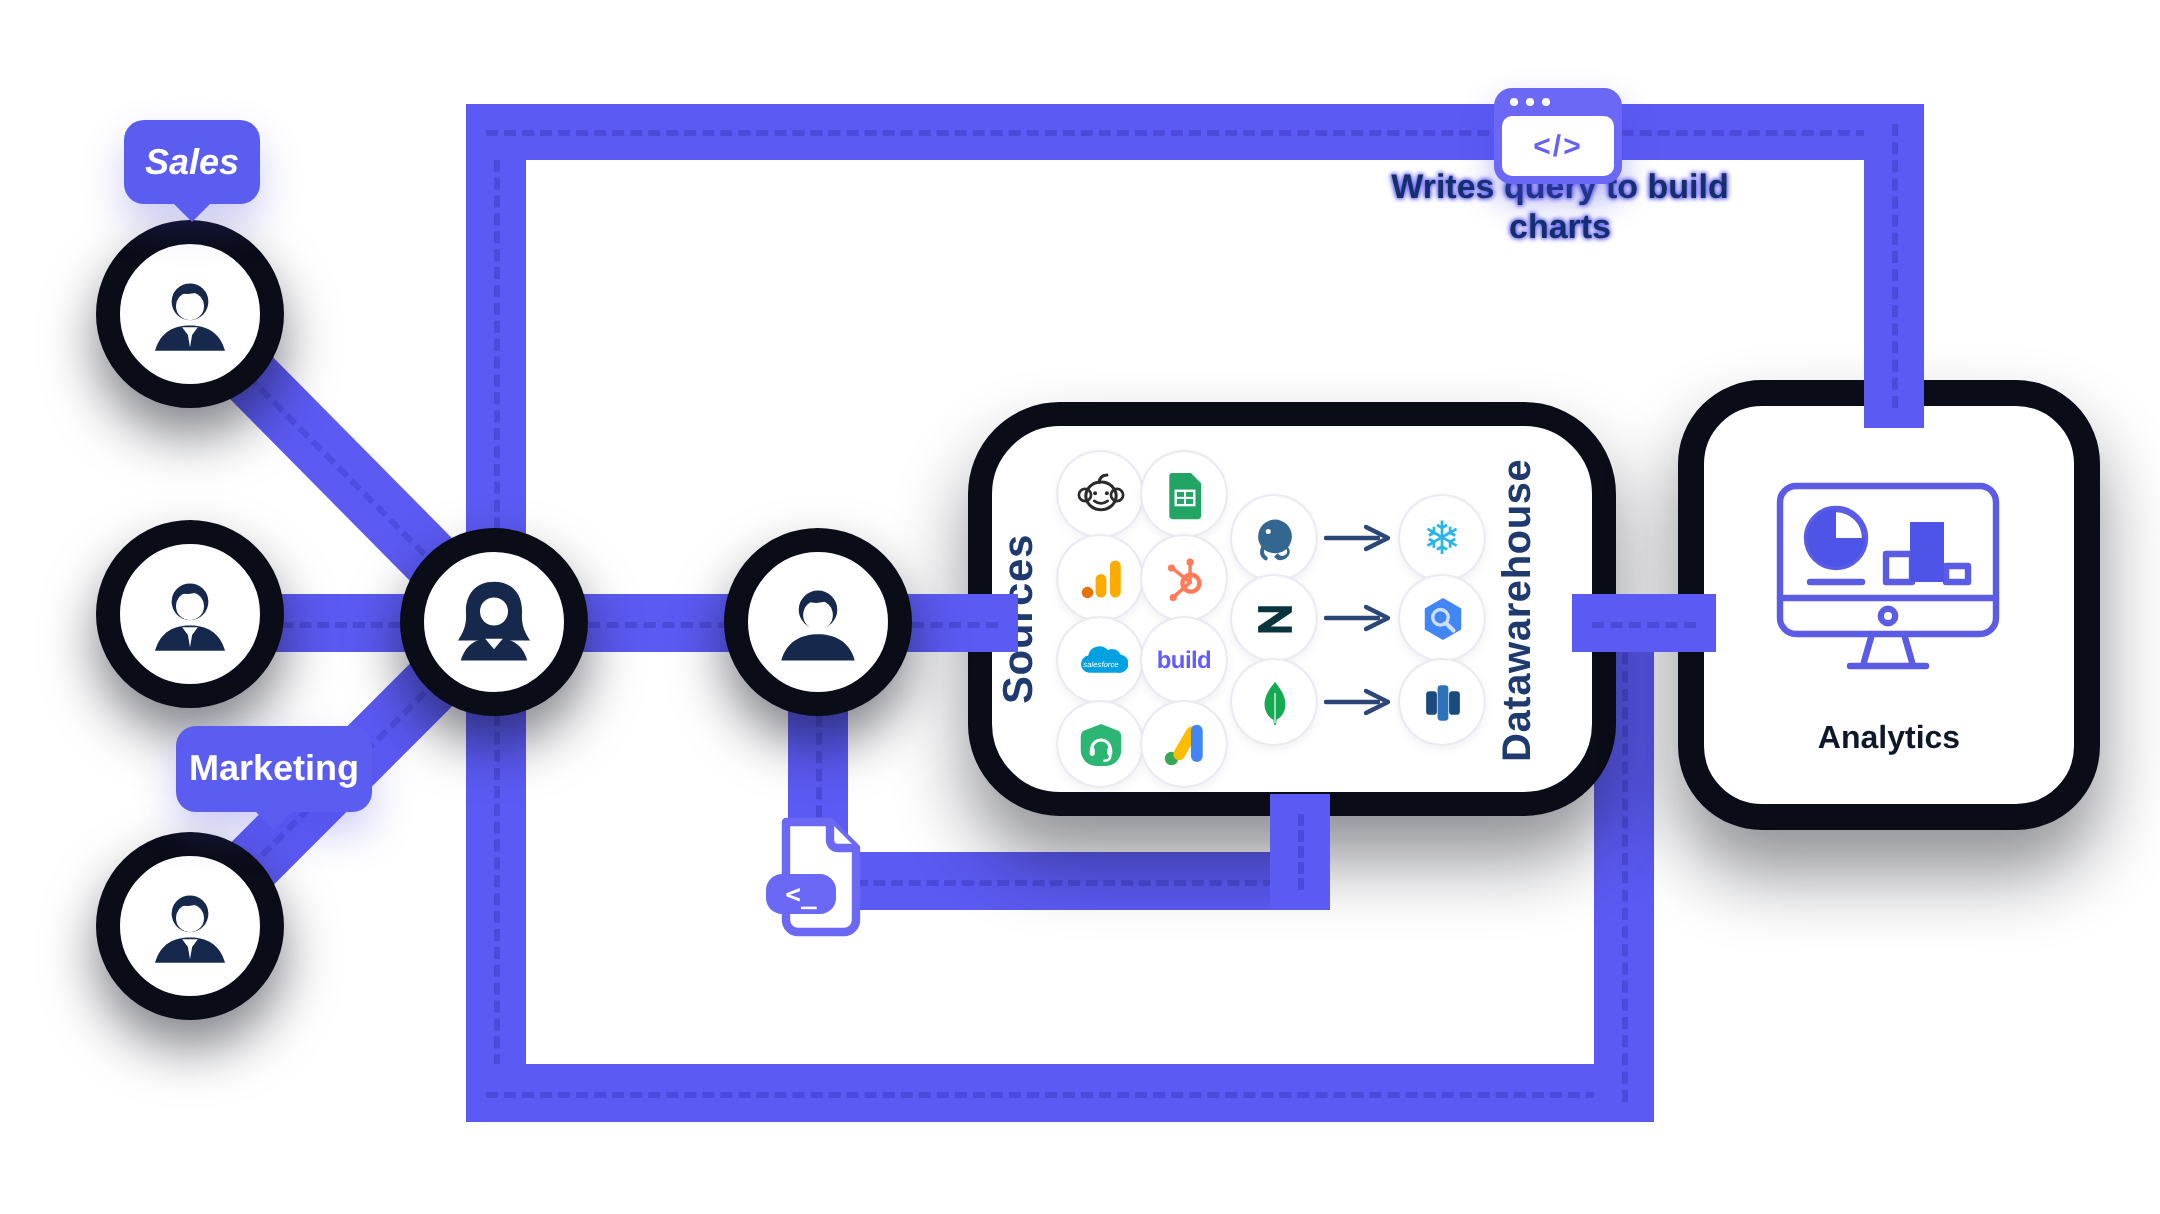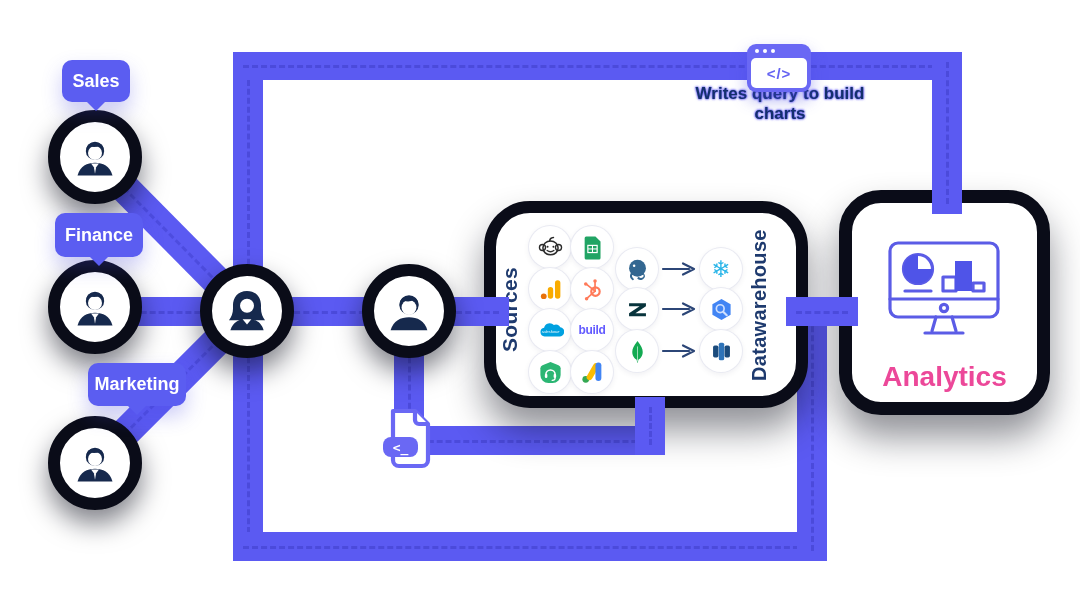--- a/index.html
+++ b/index.html
@@ -58,21 +58,21 @@
   .codewin .dots{height:14px;display:flex;align-items:center;gap:4px;padding-left:8px;}
   .codewin .dots i{width:4px;height:4px;border-radius:50%;background:#fff;}
   .codewin .bodyw{position:absolute;left:4px;right:4px;top:14px;bottom:4px;background:#fff;
         border-radius:5px;display:flex;align-items:center;justify-content:center;
         font-weight:700;font-size:15px;color:#6462f2;letter-spacing:1px;}
 
   
   .filewrap{position:absolute;left:381px;top:408px;width:54px;height:62px;z-index:5;}
 
   .analytics-title{position:absolute;left:0;width:185px;text-align:center;top:158px;
-        font-size:28px;font-weight:600;color:#ec4899;}
+        font-size:16px;font-weight:600;color:#0f172a;}
 </style>
 </head>
 <body>
 
 <div class="canvas">
 
   <div class="pipe v" style="left:233px;top:52px;width:30px;height:509px;"></div>
   <div class="pipe h" style="left:233px;top:52px;width:729px;height:28px;"></div>
   <div class="pipe v z3" style="left:932px;top:52px;width:30px;height:162px;"></div>
   <div class="pipe h" style="left:233px;top:532px;width:594px;height:29px;"></div>
@@ -80,37 +80,34 @@
   <div class="pipe h" style="left:95px;top:297px;width:160px;height:29px;"></div>
   <div class="pipe diag" style="left:95px;top:143px;width:218px;transform:rotate(45.3deg);"></div>
   <div class="pipe diag" style="left:95px;top:448px;width:216px;transform:rotate(-45deg);"></div>
   <div class="pipe h" style="left:247px;top:297px;width:165px;height:29px;"></div>
   <div class="pipe h z3" style="left:409px;top:297px;width:100px;height:29px;"></div>
   <div class="pipe v" style="left:394px;top:311px;width:30px;height:135px;"></div>
   <div class="pipe h" style="left:409px;top:426px;width:256px;height:29px;"></div>
   <div class="pipe v z3" style="left:635px;top:397px;width:30px;height:58px;"></div>
   <div class="pipe h z3" style="left:786px;top:297px;width:72px;height:29px;"></div>
 
-  <div class="tag" style="left:62px;top:60px;width:68px;height:42px;">
+  <div class="tag" style="left:62px;top:60px;width:68px;height:42px;font-style:italic;">
     <span>Sales</span>
   </div>
   <div class="person" style="left:48px;top:110px;">
     <svg viewBox="0 0 64 64">
       <circle cx="32" cy="25" r="10.5" fill="#16294d"></circle>
       <circle cx="32" cy="27.5" r="8" fill="#fff"></circle>
       <path d="M22 26 q-1-10 10-10.5 q11 .5 10 10.5 q-2-6.5-4-7 q-7 3-12 .5 q-3 1.5-4 6.5z" fill="#16294d"></path>
       <path d="M12 53 c3-11 11-14.5 20-14.5 s17 3.5 20 14.5 z" fill="#16294d"></path>
       <path d="M27.5 39.5 l4.5 6 4.5-6 z" fill="#fff"></path>
       <path d="M30.8 44 l1.2 7 1.2-7 z" fill="#fff"></path>
     </svg>
   </div>
 
-  <div class="tag" style="left:55px;top:213px;width:88px;height:44px;">
-    <span>Finance</span>
-  </div>
   <div class="person" style="left:48px;top:260px;">
     <svg viewBox="0 0 64 64">
       <circle cx="32" cy="25" r="10.5" fill="#16294d"></circle>
       <circle cx="32" cy="27.5" r="8" fill="#fff"></circle>
       <path d="M22 26 q-1-10 10-10.5 q11 .5 10 10.5 q-2-6.5-4-7 q-7 3-12 .5 q-3 1.5-4 6.5z" fill="#16294d"></path>
       <path d="M12 53 c3-11 11-14.5 20-14.5 s17 3.5 20 14.5 z" fill="#16294d"></path>
       <path d="M27.5 39.5 l4.5 6 4.5-6 z" fill="#fff"></path>
       <path d="M30.8 44 l1.2 7 1.2-7 z" fill="#fff"></path>
     </svg>
   </div>

